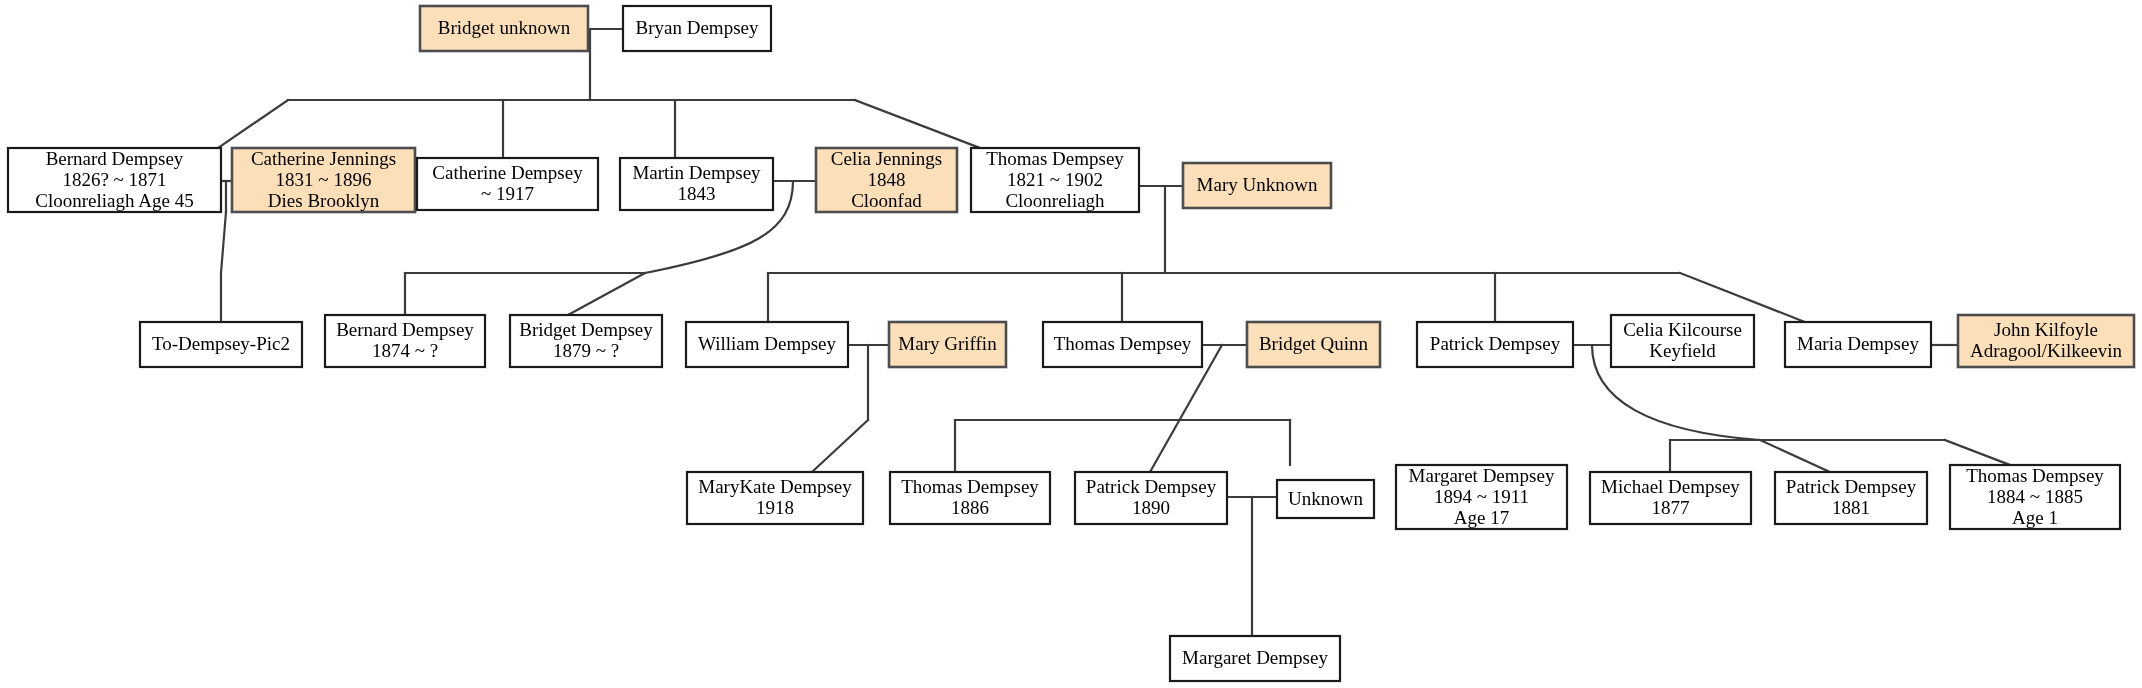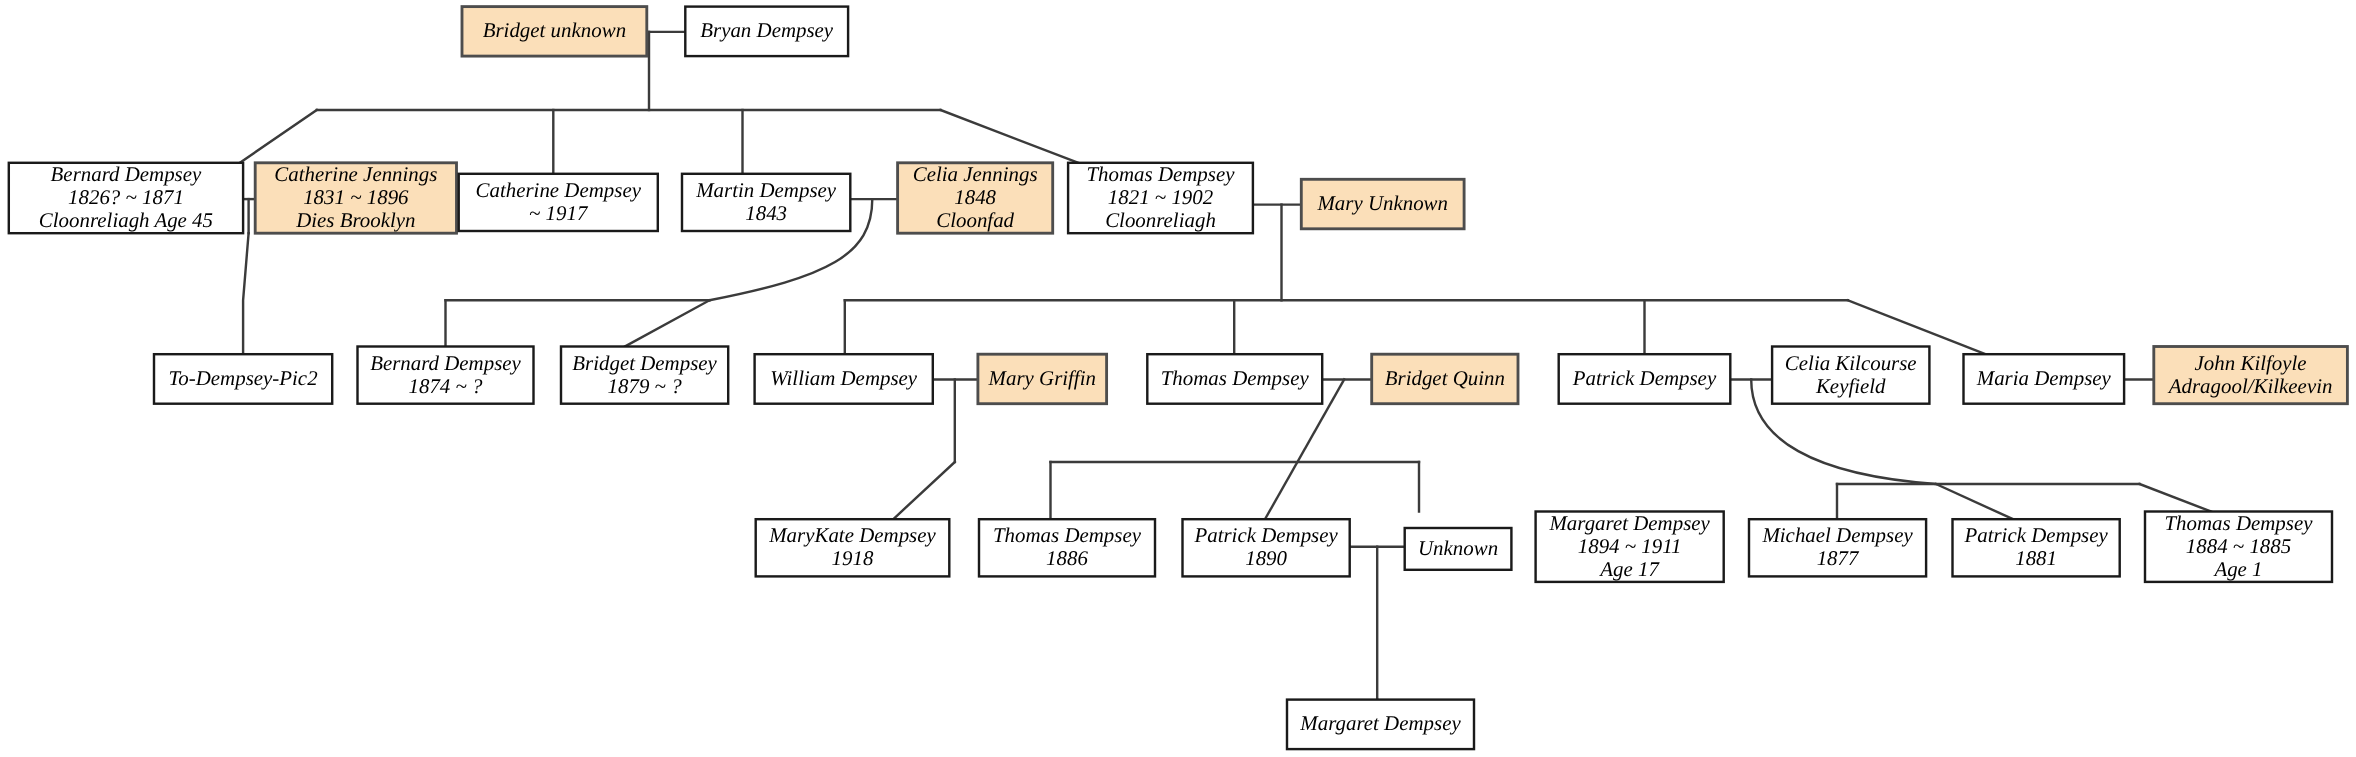--- a/index.html
+++ b/index.html
@@ -1,18 +1,18 @@
 <!DOCTYPE html>
 <html><head>
 <meta charset="utf-8">
 <style>
   html,body{margin:0;padding:0;background:#ffffff;}
   body{width:2142px;height:688px;overflow:hidden;
        font-family:"Liberation Serif","DejaVu Serif",serif;}
-  #stage{position:relative;width:2142px;height:688px;font-style:italic;}
+  #stage{position:relative;width:2142px;height:688px;}
   svg{position:absolute;left:0;top:0;width:2142px;height:688px;}
   .node-label{font-family:"Liberation Serif","DejaVu Serif",serif;}
 </style>
 </head>
 <body style="background: rgb(255, 255, 255);">
 
 <div id="stage">
   <svg id="tree-svg" viewBox="0 0 2142 688" xmlns="http://www.w3.org/2000/svg">
       <g>
         <path d="M588,29 L623,29" fill="none" stroke="#3b3b3b" stroke-width="2.2" stroke-linecap="square"></path>

